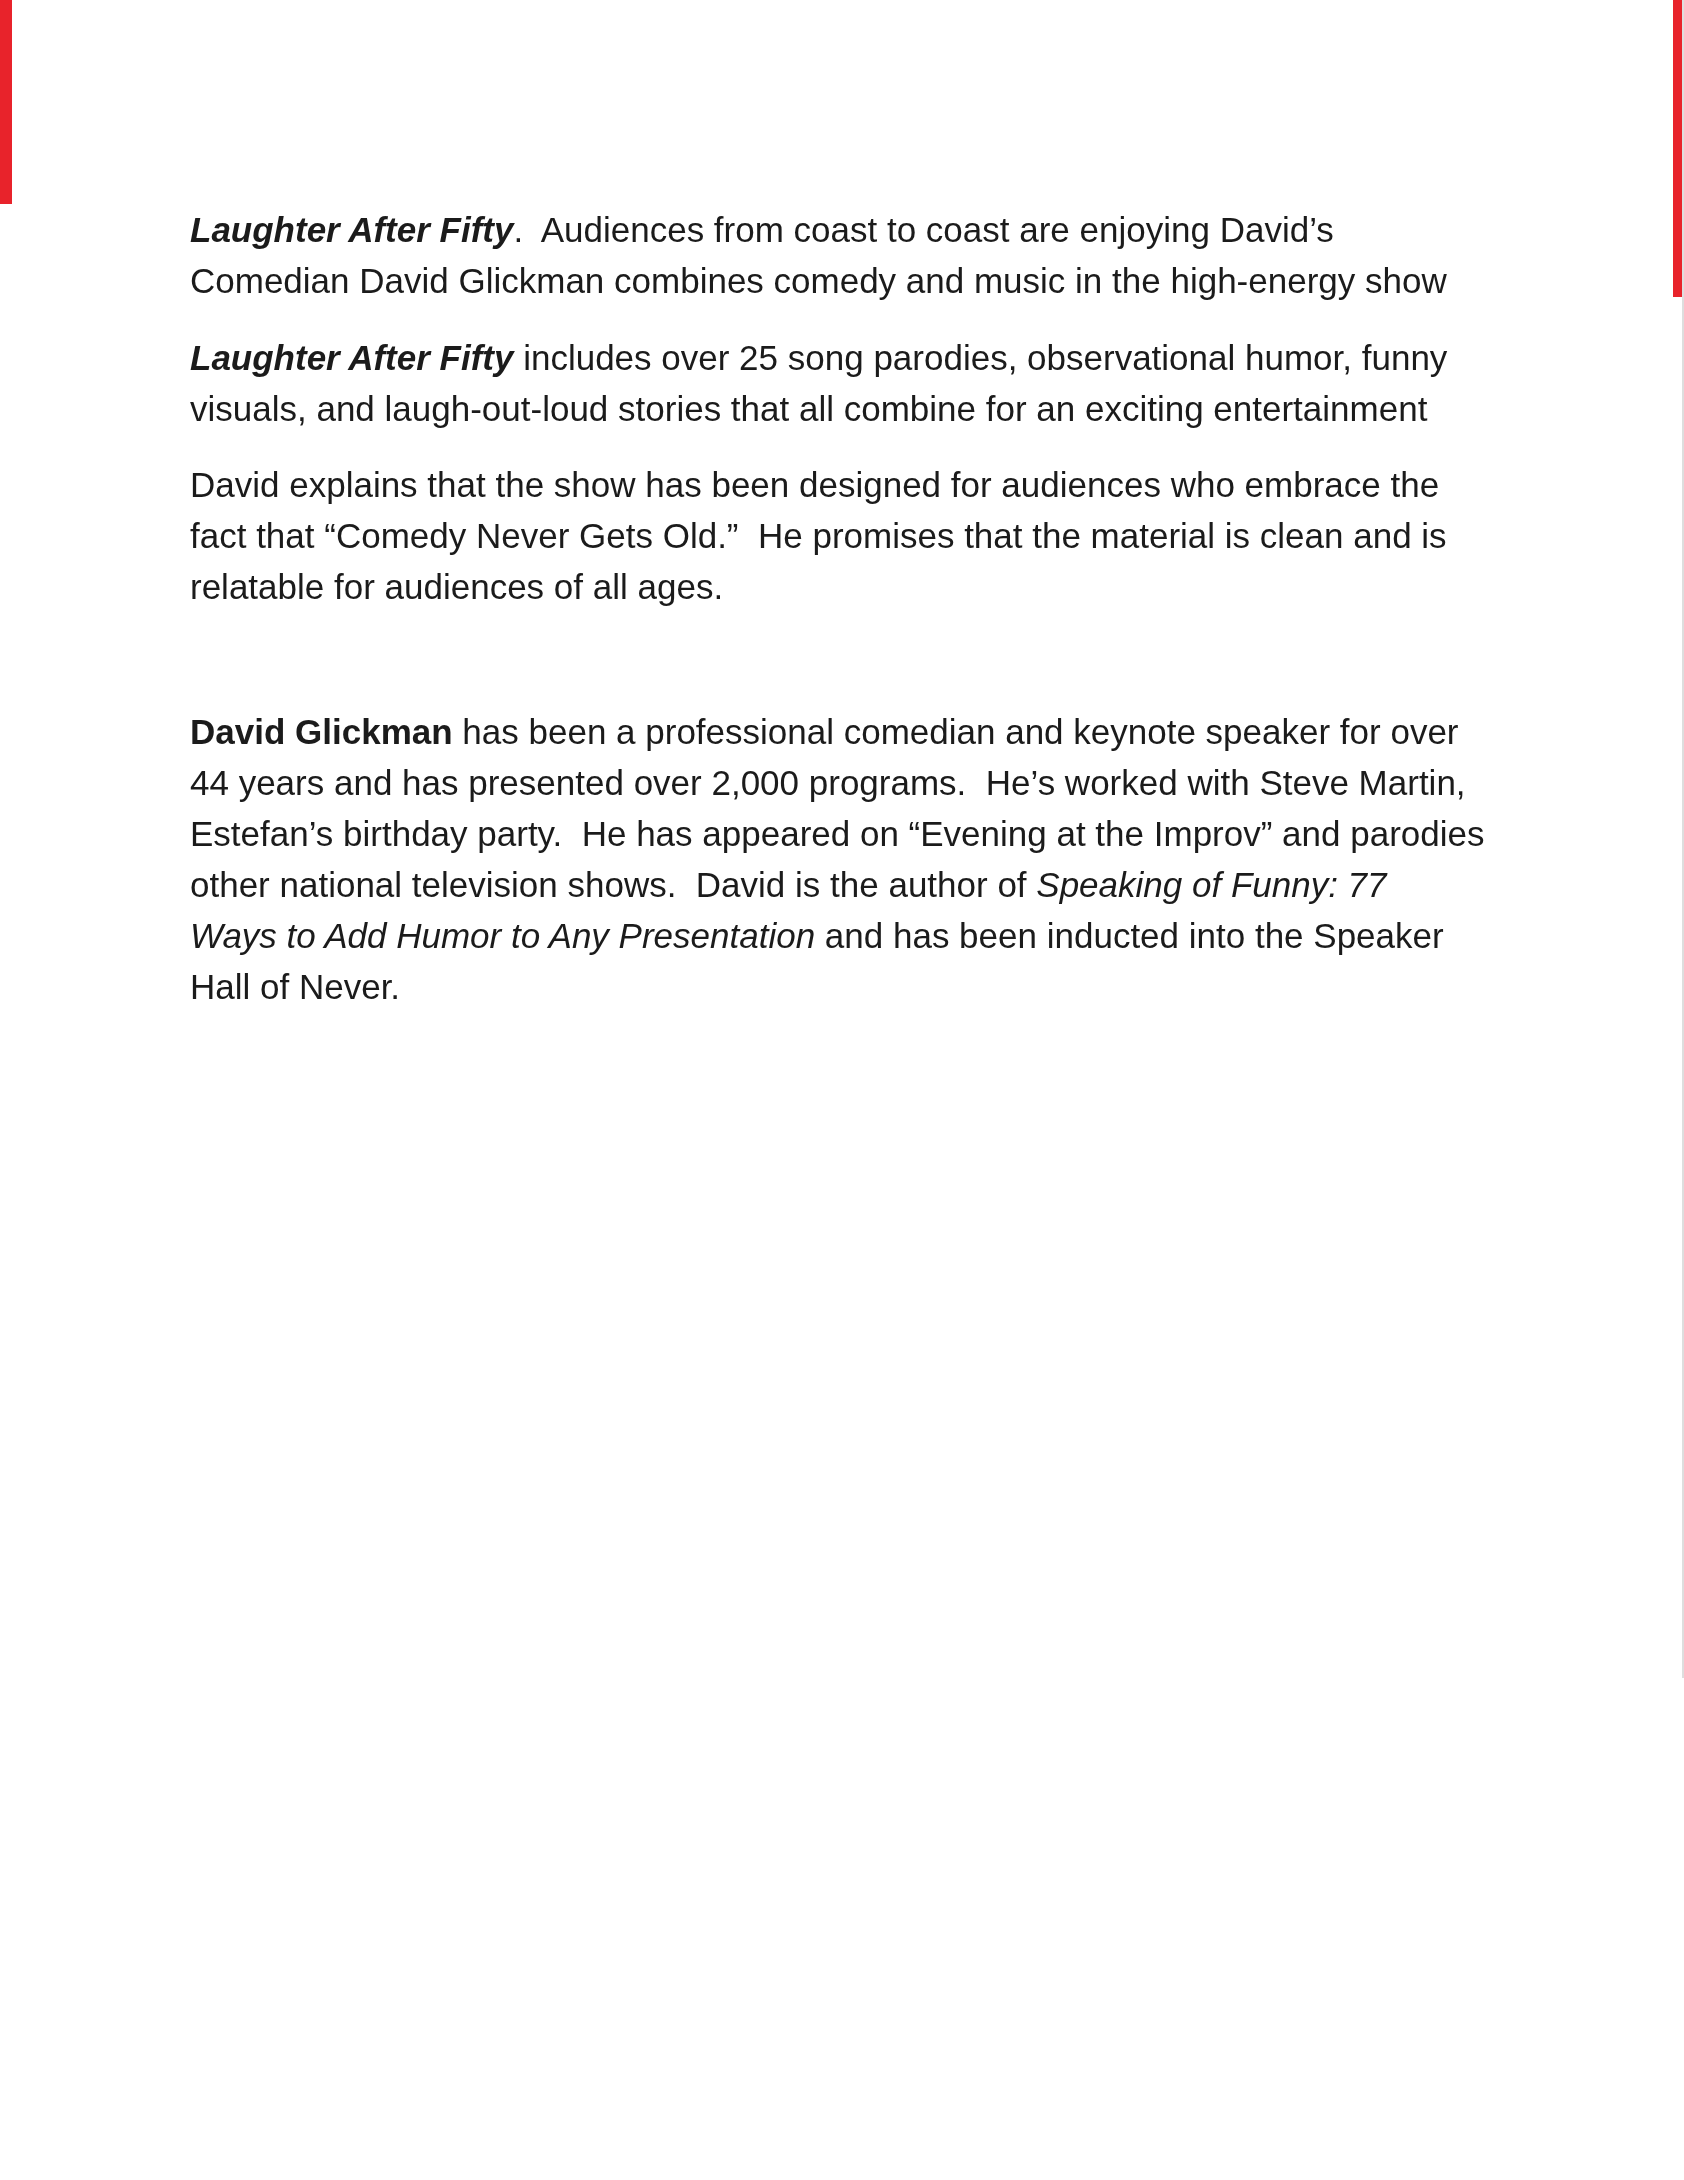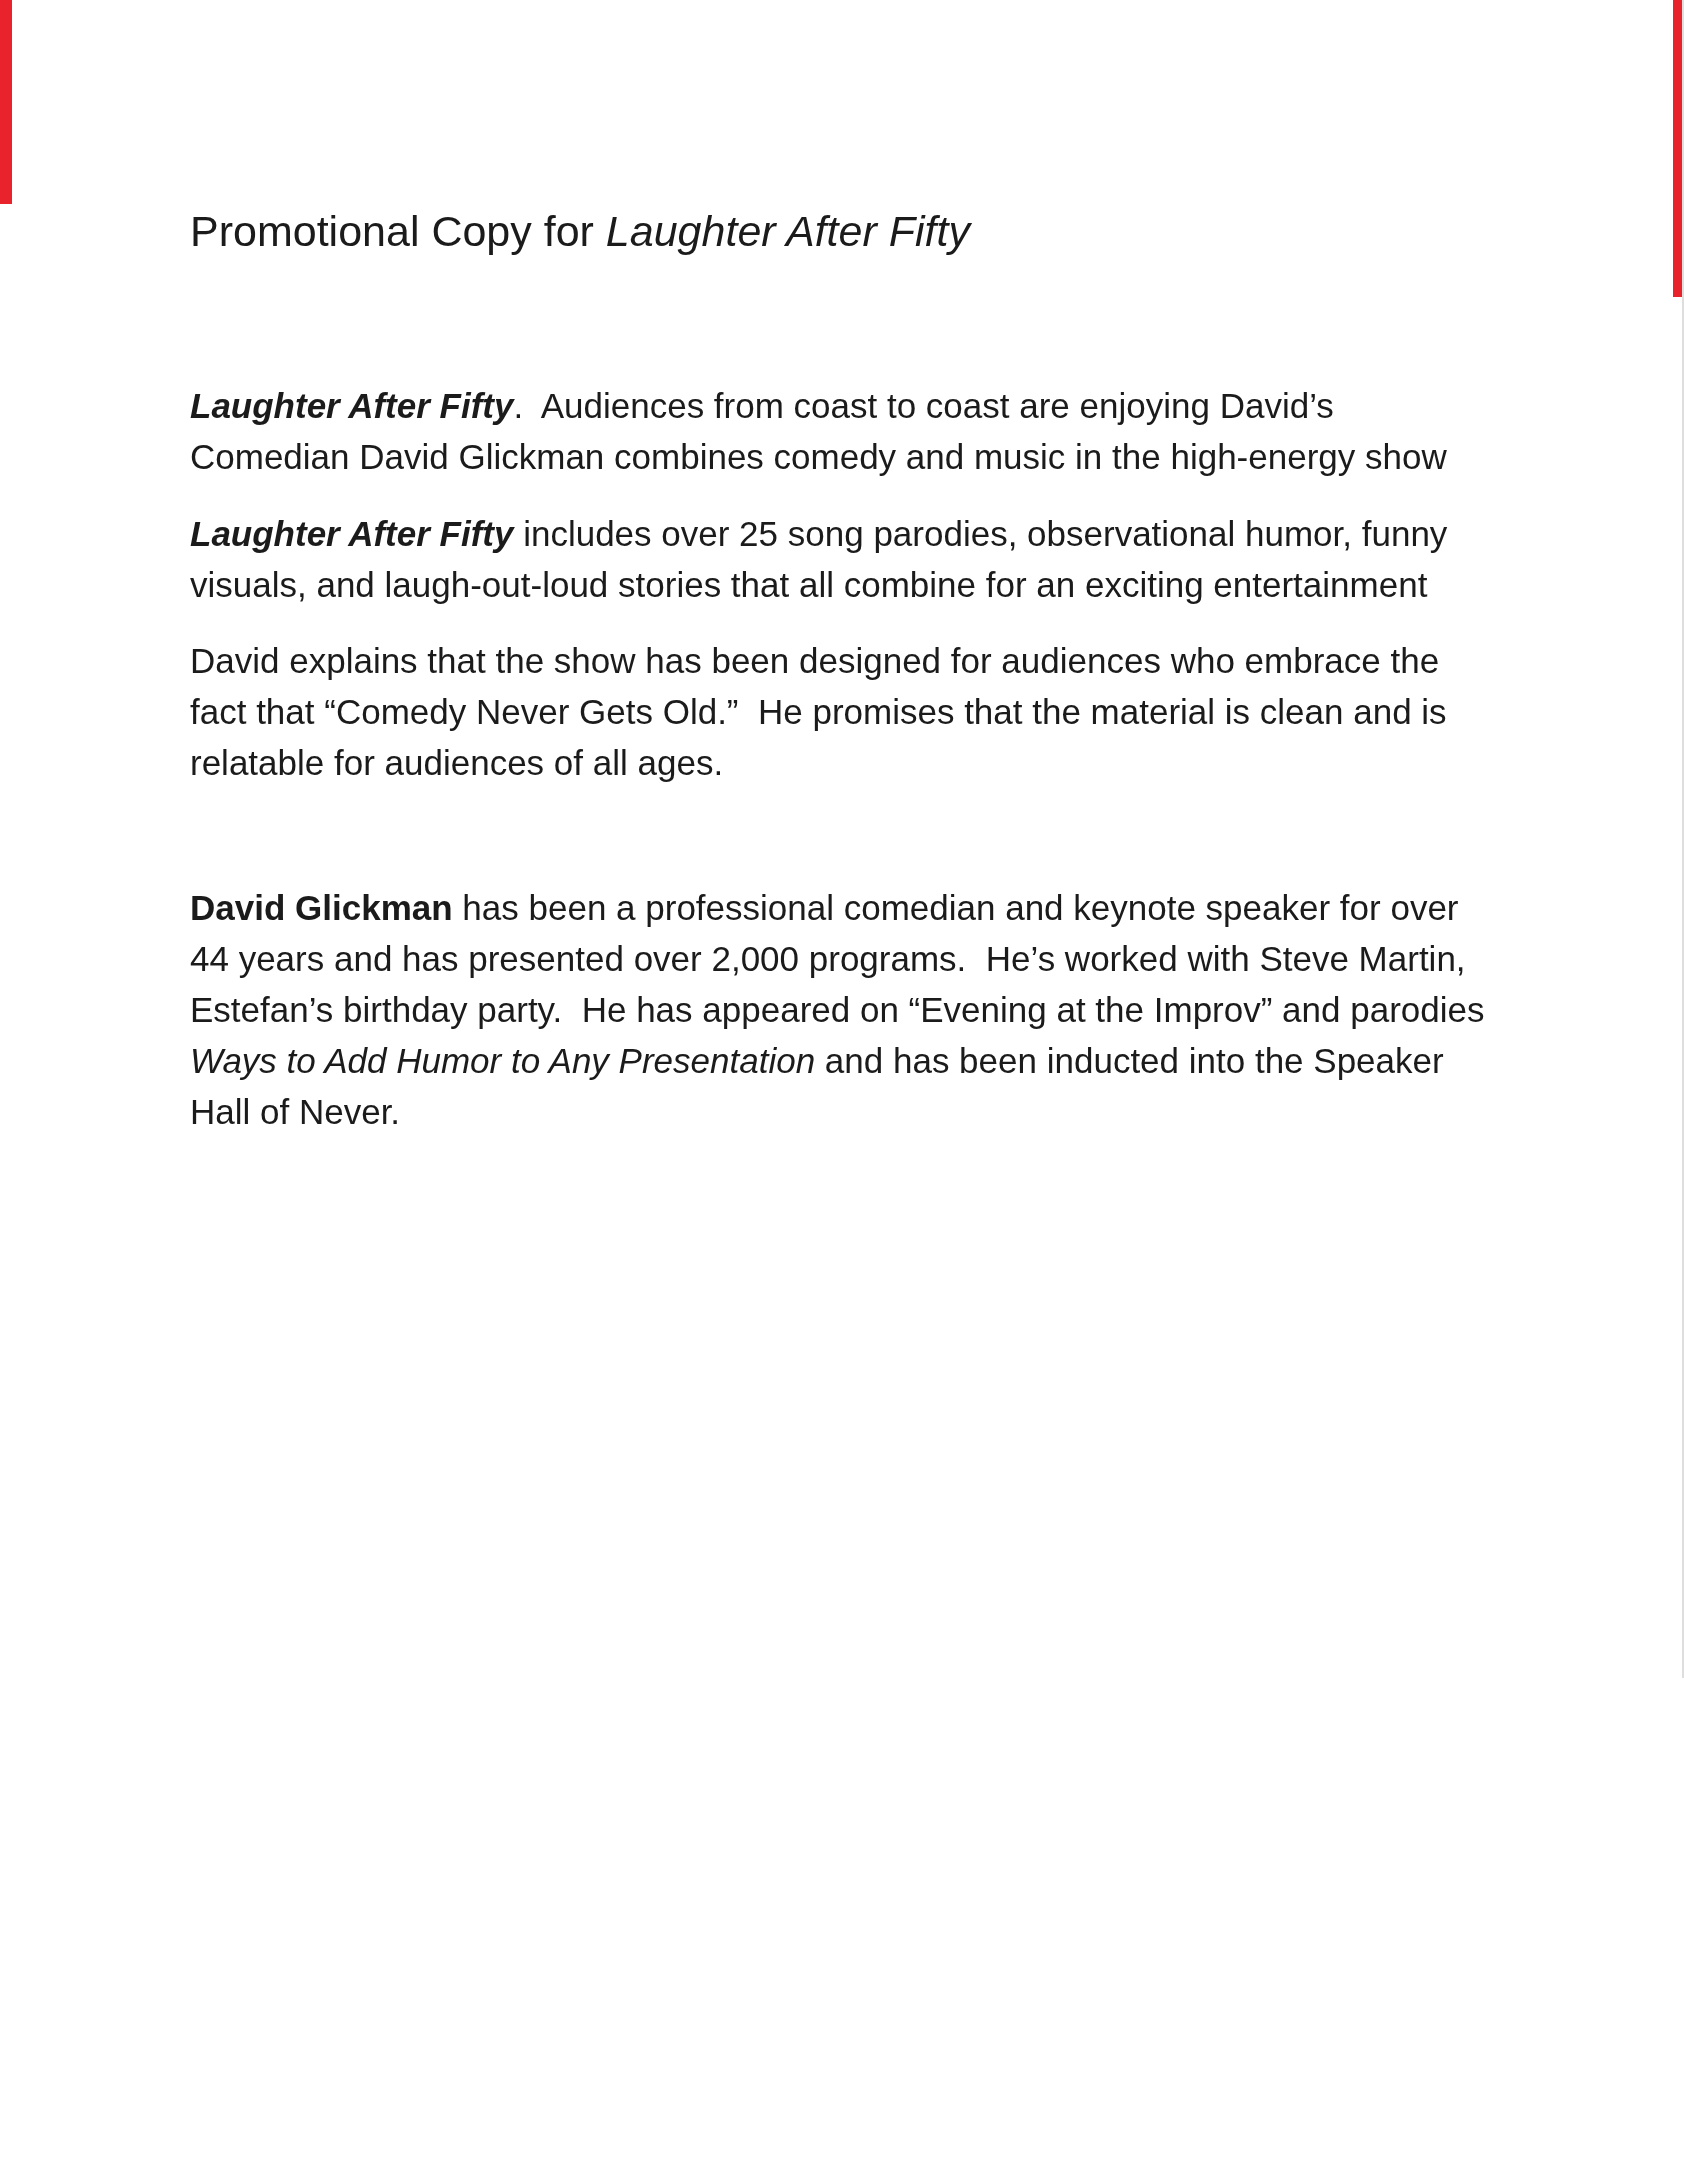--- a/index.html
+++ b/index.html
@@ -52,40 +52,40 @@
 </head>
 <body>
 
 <div class="page" style="background: rgb(255, 255, 255); color: rgb(27, 27, 27);">
 
   <div class="edge-marker left" style="background: rgb(232, 35, 43);"></div>
   <div class="edge-marker right" style="background: rgb(232, 35, 43);"></div>
   <div class="scrollbar-thumb" style="background: rgb(222, 222, 222);"></div>
 
   <div class="content">
-    <h1 class="title"><span>Promotional Copy for </span><span class="i">Laughter After Fifty</span></h1>
     <div>
         <div class="para">
           <div class="line"><span class="b i">Laughter After Fifty</span><span class="">.  Audiences from coast to coast are enjoying David’s</span></div>
           <div class="line"><span class="">Comedian David Glickman combines comedy and music in the high-energy show</span></div>
         </div>
         <div class="para">
           <div class="line"><span class="b i">Laughter After Fifty</span><span class=""> includes over 25 song parodies, observational humor, funny</span></div>
           <div class="line"><span class="">visuals, and laugh-out-loud stories that all combine for an exciting entertainment</span></div>
         </div>
         <div class="para">
           <div class="line"><span class="">David explains that the show has been designed for audiences who embrace the</span></div>
           <div class="line"><span class="">fact that “Comedy Never Gets Old.”  He promises that the material is clean and is</span></div>
           <div class="line"><span class="">relatable for audiences of all ages.</span></div>
         </div>
         <div class="para blank"></div>
         <div class="para">
           <div class="line"><span class="b ">David Glickman</span><span class=""> has been a professional comedian and keynote speaker for over</span></div>
           <div class="line"><span class="">44 years and has presented over 2,000 programs.  He’s worked with Steve Martin,</span></div>
           <div class="line"><span class="">Estefan’s birthday party.  He has appeared on “Evening at the Improv” and parodies</span></div>
+          <div class="line"><span class="">other national television shows.  David is the author of </span><span class="i">Speaking of Funny: 77</span></div>
           <div class="line"><span class="i">Ways to Add Humor to Any Presentation</span><span class=""> and has been inducted into the Speaker</span></div>
           <div class="line"><span class="">Hall of Never.</span></div>
         </div>
       </div>
   </div>
 
 </div>
 
 
 </body></html>

